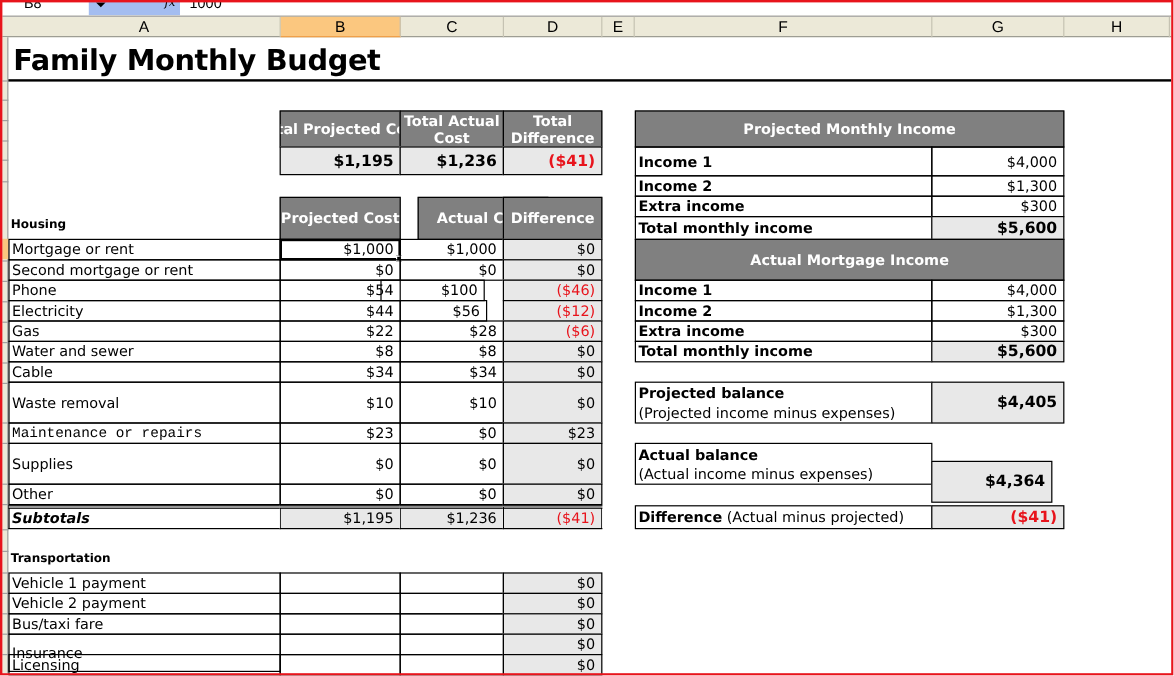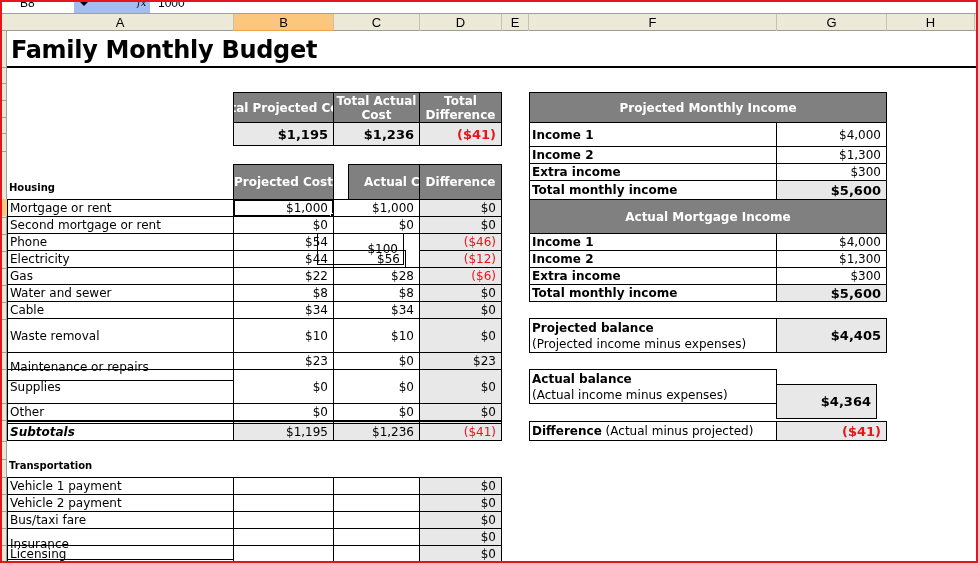--- a/index.html
+++ b/index.html
@@ -121,21 +121,21 @@
   <div class="cell val" style="left:333px;top:199px;width:87px;height:18px;">$1,000</div>
   <div class="cell val gray" style="left:419px;top:199px;width:83px;height:18px;">$0</div>
 
   <div class="cell lbl" style="left:7px;top:216px;width:227px;height:18px;">Second mortgage or rent</div>
   <div class="cell val" style="left:233px;top:216px;width:101px;height:18px;">$0</div>
   <div class="cell val" style="left:333px;top:216px;width:87px;height:18px;">$0</div>
   <div class="cell val gray" style="left:419px;top:216px;width:83px;height:18px;">$0</div>
 
   <div class="cell lbl" style="left:7px;top:233px;width:227px;height:18px;">Phone</div>
   <div class="cell val" style="left:233px;top:233px;width:101px;height:18px;">$54</div>
-  <div class="cell val" style="left:317px;top:233px;width:87px;height:32px;text-align:center;">$100</div>
+  <div class="cell val" style="left:317px;top:233px;width:87px;height:18px;text-align:center;">$100</div>
   <div class="cell val gray neg" style="left:419px;top:233px;width:83px;height:18px;">($46)</div>
 
   <div class="cell lbl" style="left:7px;top:250px;width:227px;height:18px;">Electricity</div>
   <div class="cell val" style="left:233px;top:250px;width:101px;height:18px;">$44</div>
   <div class="cell val" style="left:333px;top:250px;width:73px;height:18px;">$56</div>
   <div class="cell val gray neg" style="left:419px;top:250px;width:83px;height:18px;">($12)</div>
 
   <div class="cell lbl" style="left:7px;top:267px;width:227px;height:18px;">Gas</div>
   <div class="cell val" style="left:233px;top:267px;width:101px;height:18px;">$22</div>
   <div class="cell val" style="left:333px;top:267px;width:87px;height:18px;">$28</div>
@@ -149,21 +149,21 @@
   <div class="cell lbl" style="left:7px;top:301px;width:227px;height:18px;">Cable</div>
   <div class="cell val" style="left:233px;top:301px;width:101px;height:18px;">$34</div>
   <div class="cell val" style="left:333px;top:301px;width:87px;height:18px;">$34</div>
   <div class="cell val gray" style="left:419px;top:301px;width:83px;height:18px;">$0</div>
 
   <div class="cell lbl" style="left:7px;top:318px;width:227px;height:35px;">Waste removal</div>
   <div class="cell val" style="left:233px;top:318px;width:101px;height:35px;">$10</div>
   <div class="cell val" style="left:333px;top:318px;width:87px;height:35px;">$10</div>
   <div class="cell val gray" style="left:419px;top:318px;width:83px;height:35px;">$0</div>
 
-  <div class="cell lbl" style="left:7px;top:352px;width:227px;height:29px;">Maintenance or repairs</div>
+  <div class="cell lbl" style="left:7px;top:352px;width:227px;height:18px;font-family:Liberation Mono, monospace;">Maintenance or repairs</div>
   <div class="cell val" style="left:233px;top:352px;width:101px;height:18px;">$23</div>
   <div class="cell val" style="left:333px;top:352px;width:87px;height:18px;">$0</div>
   <div class="cell val gray" style="left:419px;top:352px;width:83px;height:18px;">$23</div>
 
   <div class="cell lbl" style="left:7px;top:369px;width:227px;height:35px;">Supplies</div>
   <div class="cell val" style="left:233px;top:369px;width:101px;height:35px;">$0</div>
   <div class="cell val" style="left:333px;top:369px;width:87px;height:35px;">$0</div>
   <div class="cell val gray" style="left:419px;top:369px;width:83px;height:35px;">$0</div>
 
   <div class="cell lbl" style="left:7px;top:403px;width:227px;height:18px;">Other</div>

